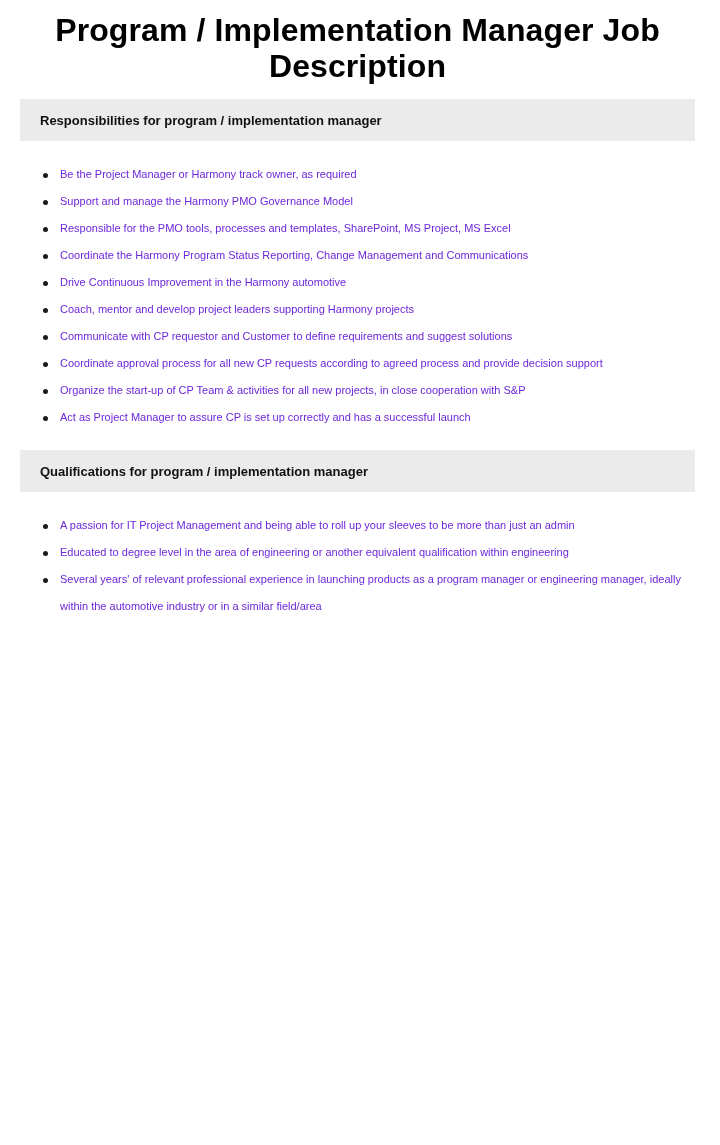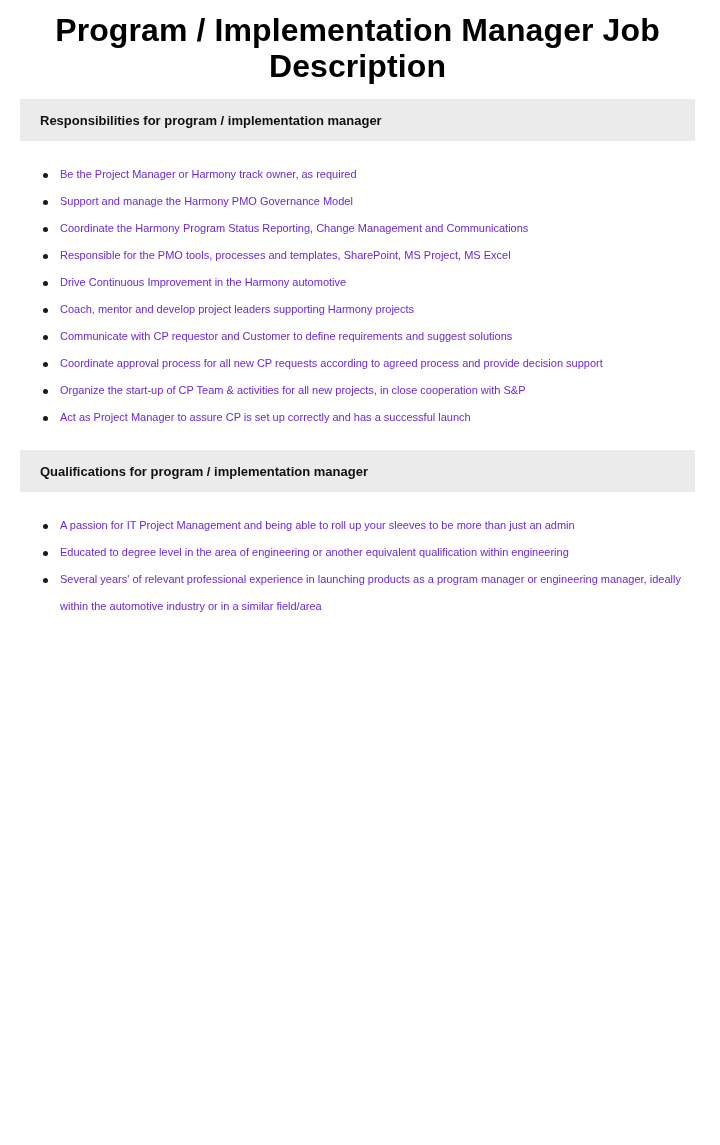--- a/index.html
+++ b/index.html
@@ -70,22 +70,22 @@
 </head>
 <body>
 
 <div class="page">
   <h1 class="title">Program / Implementation Manager Job Description</h1>
 
   <div class="section-header">Responsibilities for program / implementation manager</div>
   <ul class="items">
     <li>Be the Project Manager or Harmony track owner, as required</li>
     <li>Support and manage the Harmony PMO Governance Model</li>
+    <li>Responsible for the PMO tools, processes and templates, SharePoint, MS Project, MS Excel</li>
     <li>Coordinate the Harmony Program Status Reporting, Change Management and Communications</li>
-    <li>Responsible for the PMO tools, processes and templates, SharePoint, MS Project, MS Excel</li>
     <li>Drive Continuous Improvement in the Harmony automotive</li>
     <li>Coach, mentor and develop project leaders supporting Harmony projects</li>
     <li>Communicate with CP requestor and Customer to define requirements and suggest solutions</li>
     <li>Coordinate approval process for all new CP requests according to agreed process and provide decision support</li>
     <li>Organize the start-up of CP Team &amp; activities for all new projects, in close cooperation with S&amp;P</li>
     <li>Act as Project Manager to assure CP is set up correctly and has a successful launch</li>
   </ul>
 
   <div class="section-header section-qual">Qualifications for program / implementation manager</div>
   <ul class="items">

